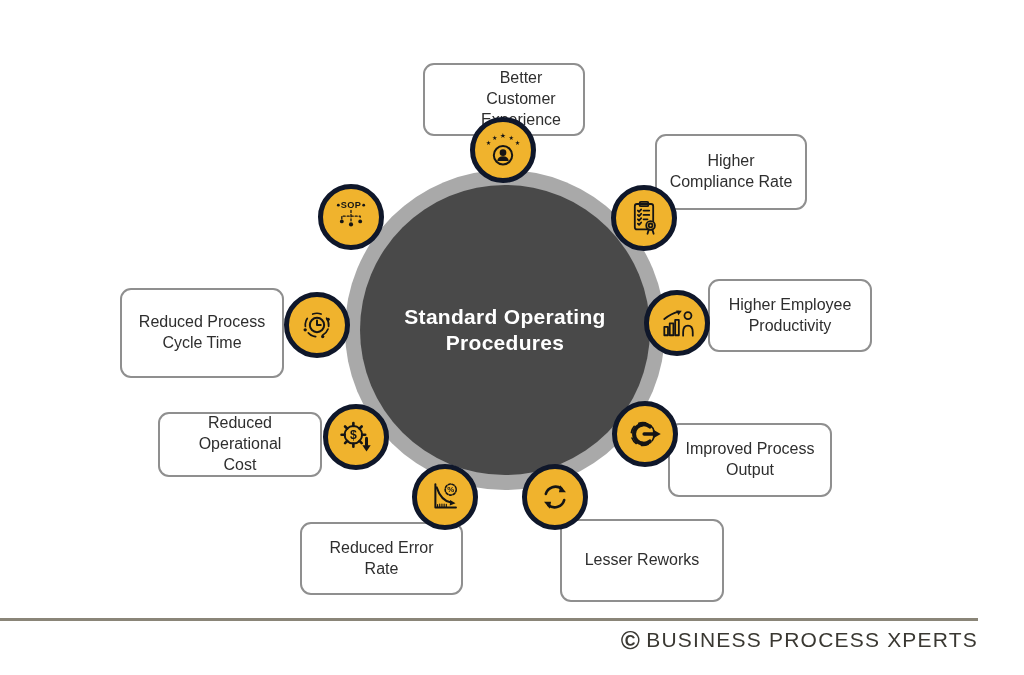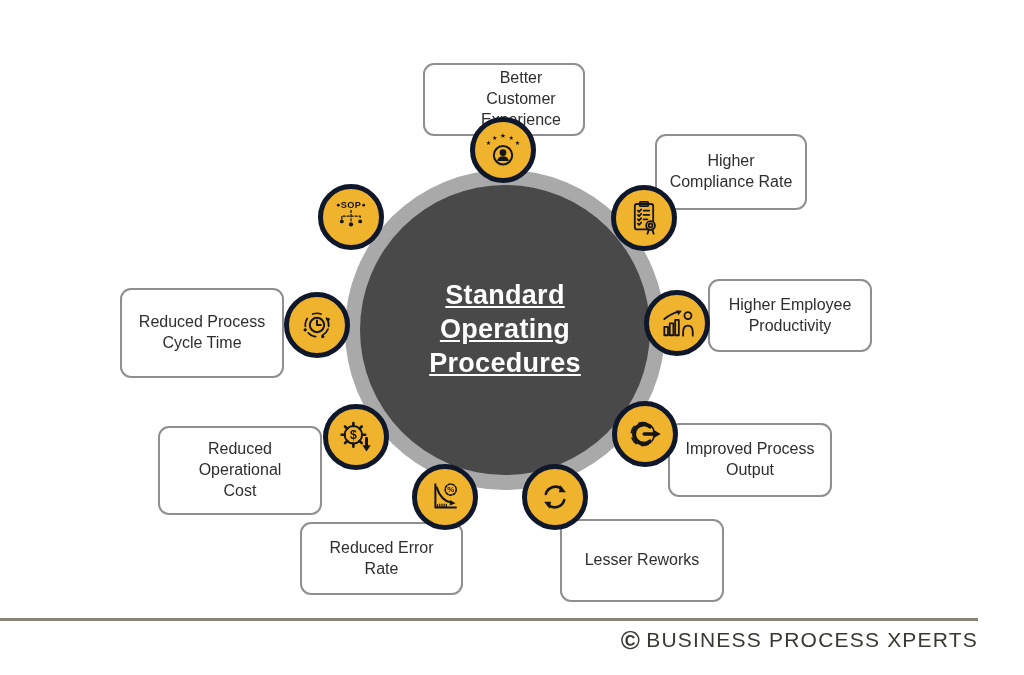--- a/index.html
+++ b/index.html
@@ -11,39 +11,39 @@
   .hub-ring{
     position:absolute;left:345px;top:170px;width:320px;height:320px;
     border-radius:50%;background:#a9a9a9;
   }
   .hub-core{
     position:absolute;left:360px;top:185px;width:290px;height:290px;
     border-radius:50%;background:#494949;
     display:flex;align-items:center;justify-content:center;text-align:center;
   }
   .hub-title{
-    color:#ffffff;font-size:27px;font-weight:700;line-height:1.25;
-    letter-spacing:.3px;max-width:215px;text-decoration:underline;
+    color:#ffffff;font-size:21px;font-weight:700;line-height:1.25;
+    letter-spacing:.3px;max-width:215px;
   }
   
   .lbox{
     position:absolute;background:#ffffff;border:2px solid #8f8f8f;border-radius:11px;
     display:flex;align-items:center;justify-content:center;text-align:center;
     font-size:16px;font-weight:500;color:#2e2e2e;line-height:1.3;
     box-sizing:border-box;padding:6px 10px;z-index:2;
   }
   .lbox span{display:block;}
   .n1{left:423px;top:63px;width:162px;height:73px;padding-left:44px;}
   .n2{left:655px;top:134px;width:152px;height:76px;}
   .n3{left:708px;top:279px;width:164px;height:73px;}
   .n4{left:668px;top:423px;width:164px;height:74px;}
   .n5{left:560px;top:519px;width:164px;height:83px;}
   .n6{left:300px;top:522px;width:163px;height:73px;}
   .n6 span{max-width:118px;}
-  .n7{left:158px;top:412px;width:164px;height:89px;margin-top:14px;}
+  .n7{left:158px;top:412px;width:164px;height:65px;}
   .n7 span{max-width:100px;}
   .n8{left:120px;top:288px;width:164px;height:90px;}
   .n9{left:183px;top:126px;width:164px;height:73px;}
   .n9 span{max-width:104px;}
   
   .node{
     position:absolute;width:56px;height:56px;border-radius:50%;
     background:#f0b32d;border:5px solid #0f172a;z-index:3;
     display:flex;align-items:center;justify-content:center;
   }

